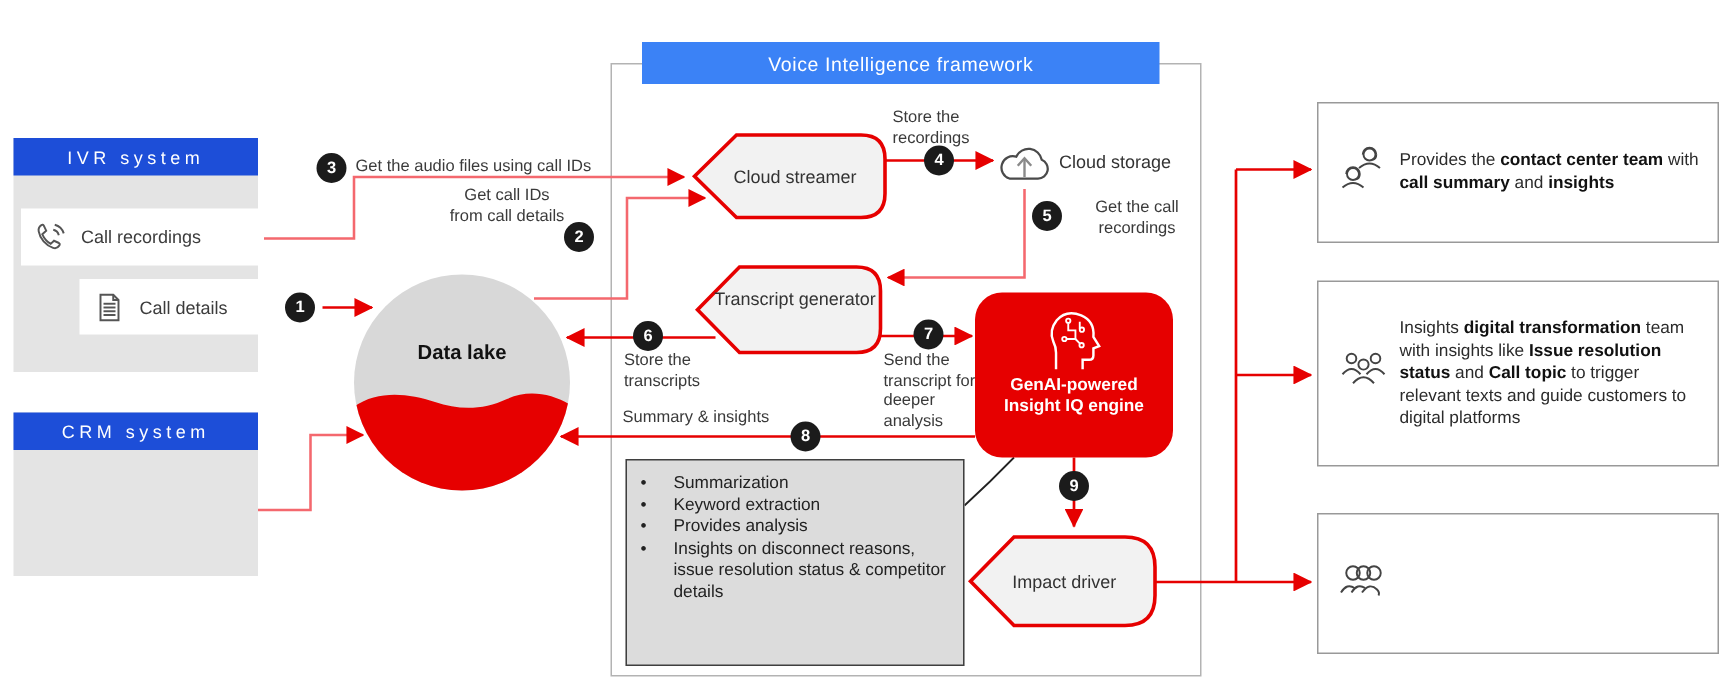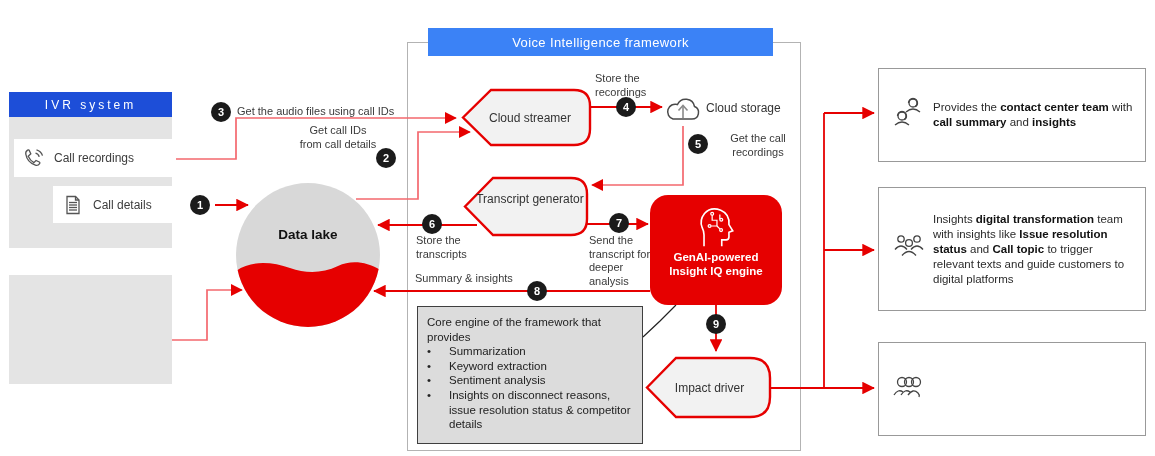--- a/index.html
+++ b/index.html
@@ -128,20 +128,21 @@
         <line x1="7" y1="8.5" x2="15" y2="8.5"></line>
         <line x1="7" y1="11" x2="15" y2="11"></line>
         <line x1="7" y1="13.5" x2="15" y2="13.5"></line>
         <line x1="7" y1="16" x2="15" y2="16"></line>
       </svg>
       <span>Call details</span>
     </div>
   </div>
 
   <div class="abs panel" id="panel-crm">
+    <div class="panel-head">CRM system</div>
   </div>
 
   <div class="abs" id="lake-label">Data lake</div>
 
   <div class="abs node-label" style="left:474px;top:111px;width:112px;">Cloud streamer</div>
   <div class="abs node-label" style="left:706px;top:101px;text-align:center;">Cloud storage</div>
   <div class="abs node-label" style="left:476px;top:192px;width:108px;">Transcript generator</div>
   <div class="abs node-label" style="left:652px;top:381px;width:115px;">Impact driver</div>
 
   <div class="abs" id="genai">
@@ -173,32 +174,31 @@
 
   <div class="abs step-label nowrap" style="left:237px;top:105px;">Get the audio files using call IDs</div>
   <div class="abs step-label center" style="left:299px;top:124px;width:78px;">Get call IDs from call details</div>
   <div class="abs step-label" style="left:595px;top:72px;width:70px;">Store the recordings</div>
   <div class="abs step-label" style="left:717px;top:132px;width:82px;text-align:center;">Get the call recordings</div>
   <div class="abs step-label" style="left:416px;top:234px;width:80px;">Store the transcripts</div>
   <div class="abs step-label" style="left:589px;top:234px;width:66px;">Send the transcript for deeper analysis</div>
   <div class="abs step-label nowrap" style="left:415px;top:272px;">Summary &amp; insights</div>
 
   <div class="abs" id="note">
-    <div>Core engine of the framework that provides</div>
     <div class="bullet-row">
       <span class="dot">•</span>
       <span>Summarization</span>
     </div>
     <div class="bullet-row">
       <span class="dot">•</span>
       <span>Keyword extraction</span>
     </div>
     <div class="bullet-row">
       <span class="dot">•</span>
-      <span>Sentiment analysis</span>
+      <span>Provides analysis</span>
     </div>
     <div class="bullet-row">
       <span class="dot">•</span>
       <span>Insights on disconnect reasons, issue resolution status &amp; competitor details</span>
     </div>
   </div>
 
   <div class="abs outcome" id="outcome-1">
     <span class="oicon">
       <svg width="36" height="40" viewBox="0 0 36 40" fill="none" stroke="#444" stroke-width="1.3">

